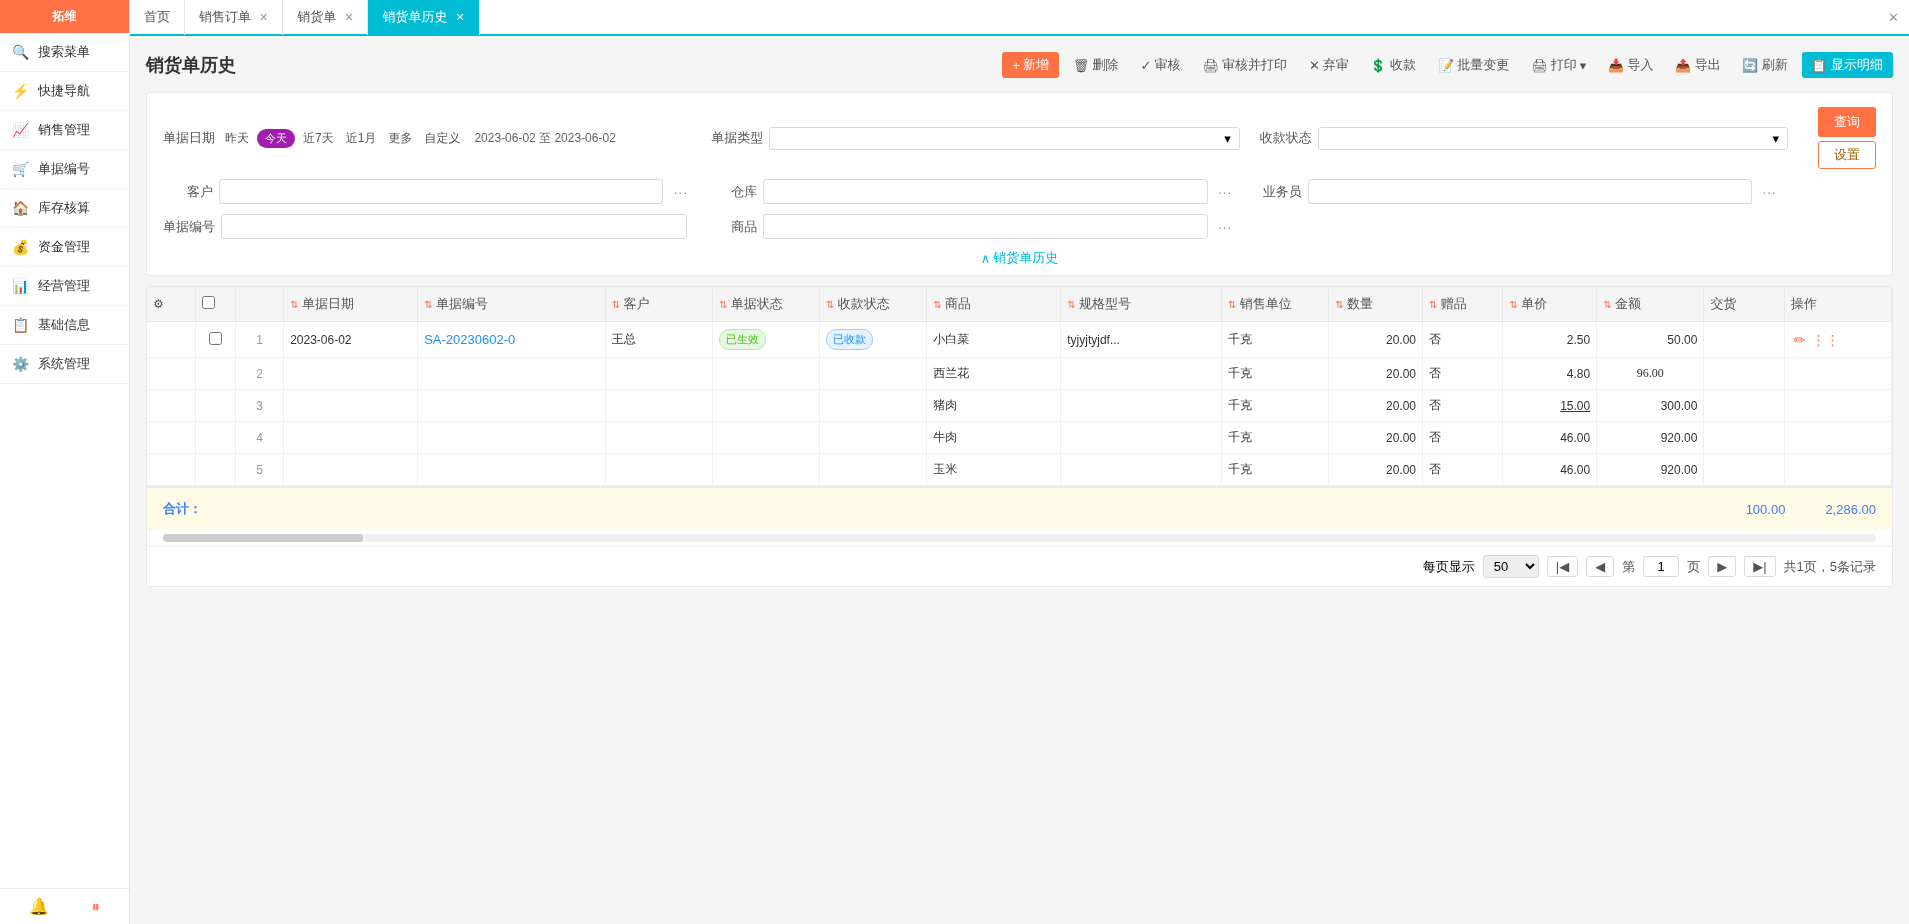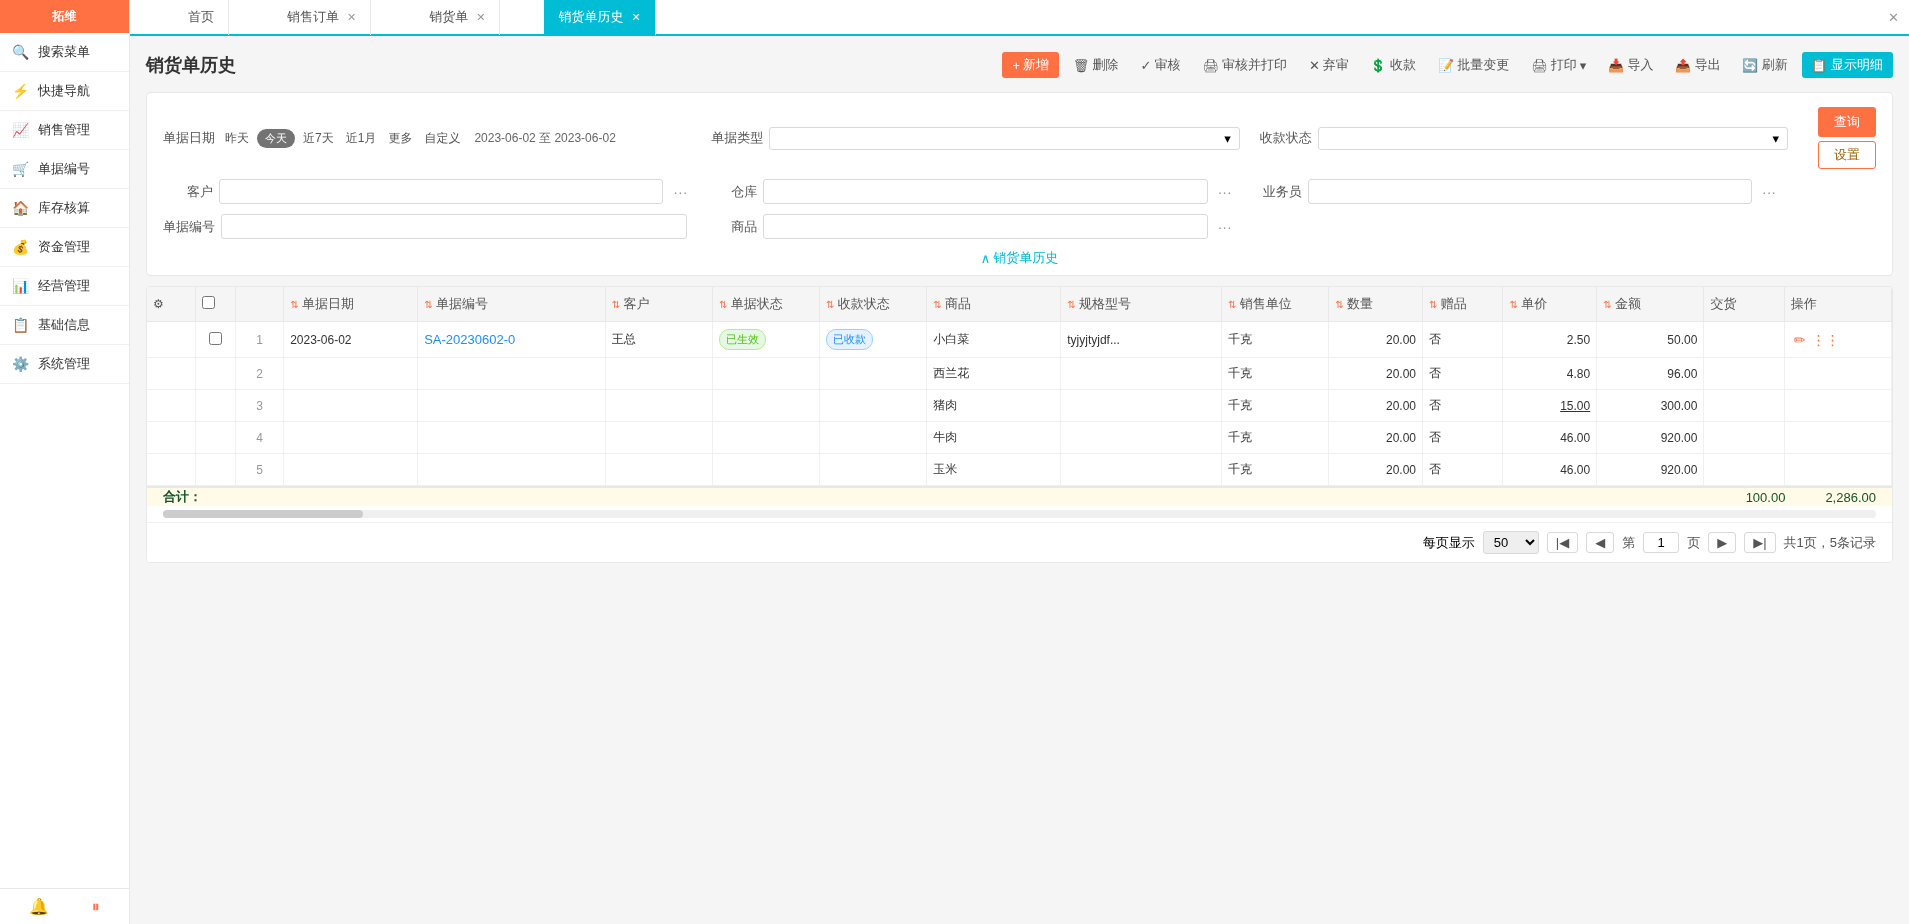--- a/index.html
+++ b/index.html
@@ -69,21 +69,20 @@
       display: flex;
       align-items: center;
       padding: 0 14px;
       height: 36px;
       cursor: pointer;
       color: #555;
       border-right: 1px solid #e8e8e8;
       gap: 6px;
       font-size: 13px;
       white-space: nowrap;
-      margin-left: 44px;
     }
     .tab.active {
       background: #00bcd4;
       color: #fff;
     }
     .tab-close {
       font-size: 11px;
       color: #999;
       cursor: pointer;
       margin-left: 2px;
@@ -193,21 +192,21 @@
       margin-left: 4px;
     }
     .date-shortcut {
       color: #555;
       cursor: pointer;
       padding: 2px 4px;
       font-size: 12px;
       white-space: nowrap;
     }
     .date-shortcut.active {
-      background: #737373;
+      background: #a21caf;
       color: #fff;
       border-radius: 10px;
       padding: 2px 8px;
       font-size: 11px;
     }
     .date-value {
       color: #666;
       font-size: 12px;
       margin-left: 4px;
     }
@@ -276,23 +275,23 @@
       font-size: 14px;
       padding: 0 3px;
     }
 
     
     .table-footer {
       background: #fffbe6;
       border-top: 2px solid #e8e8e8;
       display: flex;
       align-items: center;
-      padding: 0 16px;
+      padding: 12px 16px;
       font-size: 13px;
-      color: #14532d;
+      color: #3b82f6;
       gap: 20px;
     }
     .total-label { font-weight: bold; }
     .total-values {
       display: flex;
       gap: 40px;
       margin-left: auto;
     }
     .total-item { display: flex; gap: 8px; }
 
@@ -678,21 +677,21 @@
                 <td></td>
                 <td></td>
                 <td></td>
                 <td></td>
                 <td>西兰花</td>
                 <td></td>
                 <td>千克</td>
                 <td style="text-align: right;">20.00</td>
                 <td>否</td>
                 <td style="text-align: right;">4.80</td>
-                <td style="text-align: right;">96.00</td>
+                <td style="text-align: center; font-family: Liberation Serif, serif;">96.00</td>
                 <td></td>
                 <td></td>
               </tr>
               <tr>
                 <td></td>
                 <td class="col-check"></td>
                 <td class="row-number">3</td>
                 <td></td>
                 <td></td>
                 <td></td>

